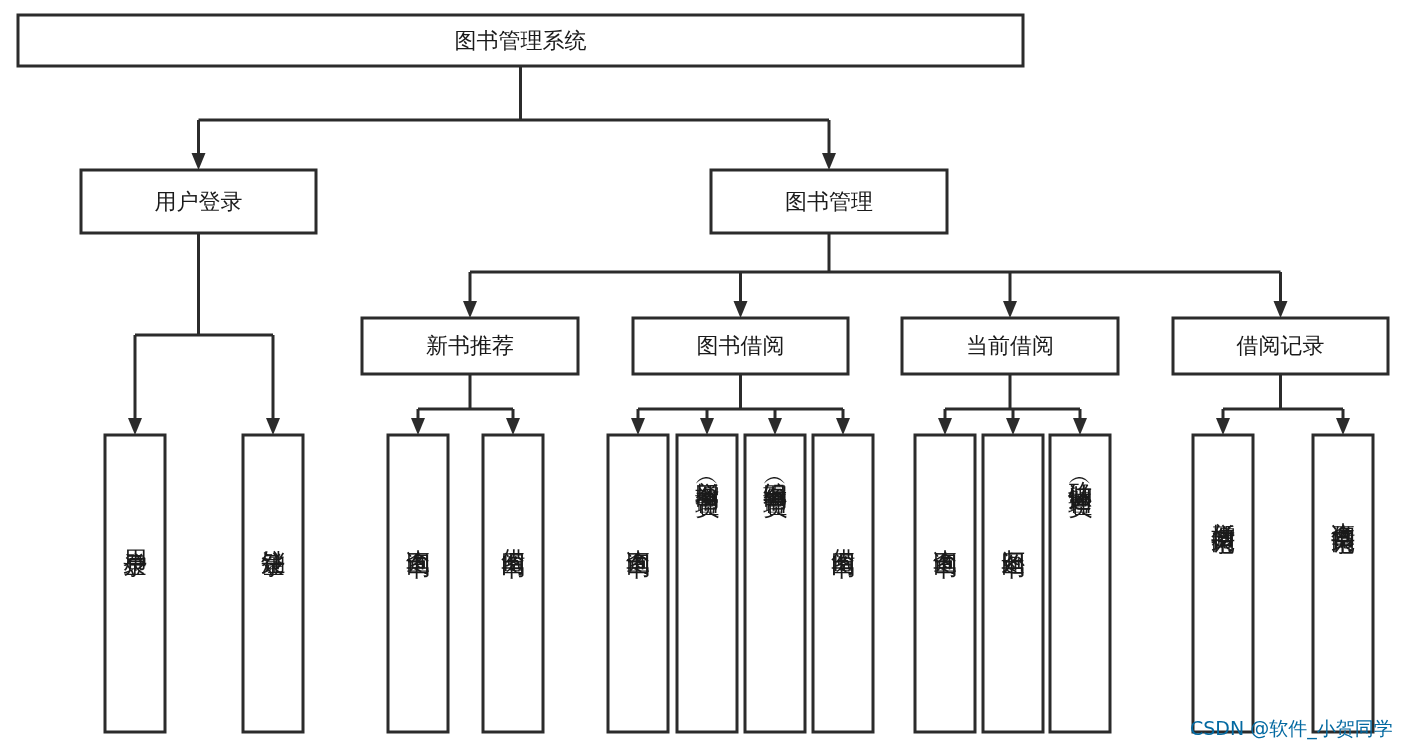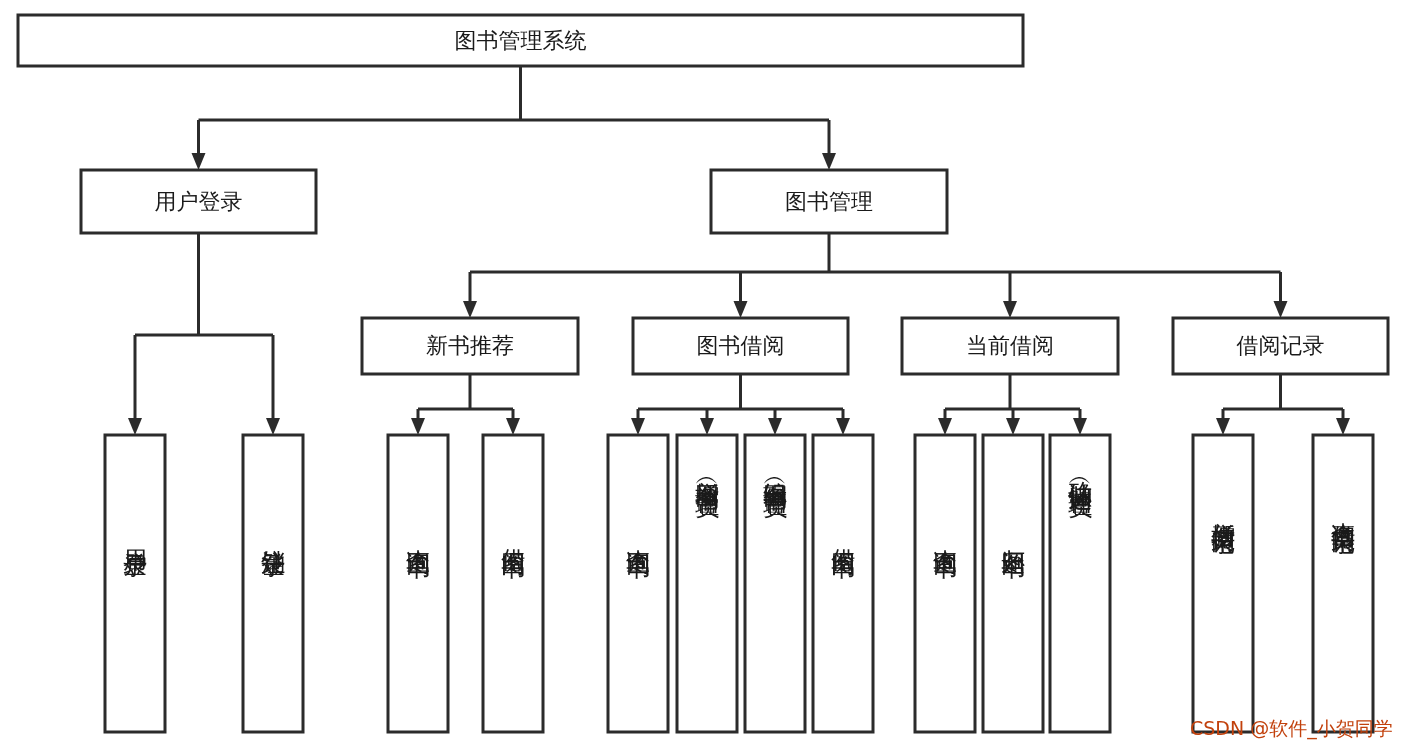--- a/index.html
+++ b/index.html
@@ -64,21 +64,21 @@
     font-size: 24px;
     line-height: 1.18;
     color: #1a1a1a;
     letter-spacing: 2px;
     white-space: nowrap;
   }
   .watermark {
     position: absolute;
     font-family: "DejaVu Sans", "Liberation Sans", sans-serif;
     font-size: 19px;
-    color: #c2410c;
+    color: #0369a1;
     white-space: nowrap;
     user-select: none;
   }
 </style>
 </head>
 <body>
 
 <div id="diagram-root">
 
   <svg class="flow" viewBox="0 0 1405 747">

